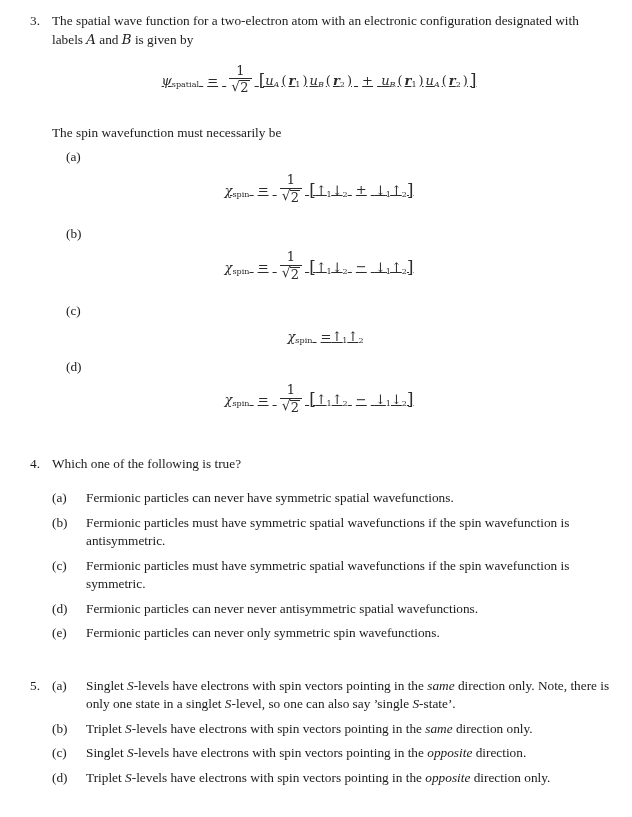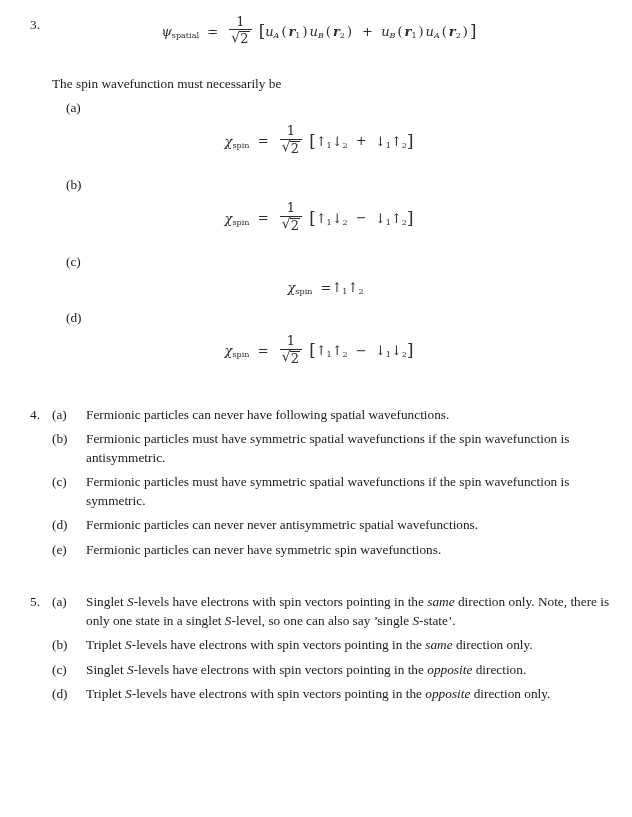--- a/index.html
+++ b/index.html
@@ -80,20 +80,21 @@
     text-align: center;
     font-family: "DejaVu Serif", "Liberation Serif", serif;
     color: #2b2b2b;
     white-space: nowrap;
   }
   .eq {
     display: inline-block;
     font-size: 13px;
     line-height: 1;
     vertical-align: middle;
+    text-decoration: underline;
   }
   .mi { font-style: italic; font-family: "DejaVu Serif", serif; }
   .mup { font-style: normal; }
   .mo { padding: 0 4px; font-style: normal; }
   .mo.tight { padding: 0 2px; }
   .sub {
     font-size: 0.62em;
     vertical-align: -0.26em;
     font-style: normal;
   }
@@ -155,20 +156,23 @@
 
   .ital { font-style: italic; }
 </style>
 </head>
 <body>
 
 <div class="page">
 
   <div class="problem" style="margin-top:12px;">
     <span class="qnum">3.</span>
+    <div class="qstem">
+      The spatial wave function for a two-electron atom with an electronic configuration designated with labels <span class="mi">A</span> and <span class="mi">B</span> is given by
+    </div>
 
     <div class="mathline" style="margin-top:16px; margin-bottom:16px; padding-right:46px;">
       <span class="eq" title="psi_spatial = (1/sqrt2)[u_A(r1)u_B(r2) + u_B(r1)u_A(r2)]">
         <span class="mi">ψ</span><span class="sub mup">spatial</span>
         <span class="mo">=</span>
         <span class="frac">
           <span class="num">1</span>
           <span class="bar"></span>
           <span class="den"><span class="sqrt"><span class="rad">2</span></span></span>
         </span>
@@ -220,41 +224,42 @@
         <span class="frac"><span class="num">1</span><span class="bar"></span><span class="den"><span class="sqrt"><span class="rad">2</span></span></span></span>
         <span class="brk">[</span><span class="arrow">↑</span><span class="sub">1</span><span class="arrow">↑</span><span class="sub">2</span>
         <span class="mo">−</span>
         <span class="arrow">↓</span><span class="sub">1</span><span class="arrow">↓</span><span class="sub">2</span><span class="brk">]</span>
       </span>
     </div>
   </div>
 
   <div class="problem" style="margin-top:38px;">
     <span class="qnum">4.</span>
+    <div class="qstem">Which one of the following is true?</div>
 
     <ul class="choices" style="margin-top:16px;">
       <li class="choice">
         <span class="letter">(a)</span>
-        <span class="choice-text">Fermionic particles can never have following spatial wavefunctions.</span>
+        <span class="choice-text">Fermionic particles can never have symmetric spatial wavefunctions.</span>
       </li>
       <li class="choice">
         <span class="letter">(b)</span>
         <span class="choice-text">Fermionic particles must have symmetric spatial wavefunctions if the spin wavefunction is antisymmetric.</span>
       </li>
       <li class="choice">
         <span class="letter">(c)</span>
         <span class="choice-text">Fermionic particles must have symmetric spatial wavefunctions if the spin wavefunction is symmetric.</span>
       </li>
       <li class="choice">
         <span class="letter">(d)</span>
         <span class="choice-text">Fermionic particles can never never antisymmetric spatial wavefunctions.</span>
       </li>
       <li class="choice">
         <span class="letter">(e)</span>
-        <span class="choice-text">Fermionic particles can never have symmetric spin wavefunctions.</span>
+        <span class="choice-text">Fermionic particles can never only symmetric spin wavefunctions.</span>
       </li>
     </ul>
   </div>
 
   <div class="problem" style="margin-top:34px;">
     <span class="qnum">5.</span>
 
     <ul class="choices" style="margin-top:16px;">
       <li class="choice">
         <span class="letter">(a)</span>

